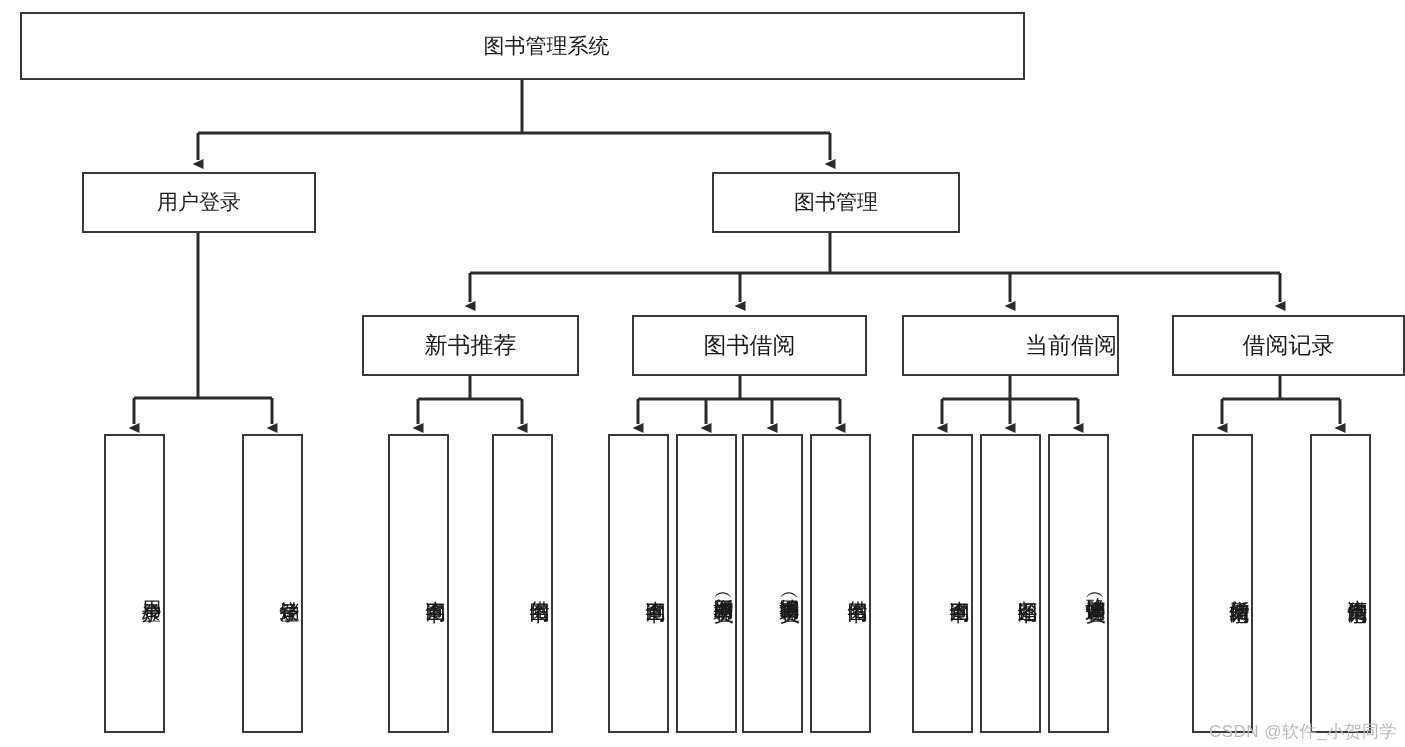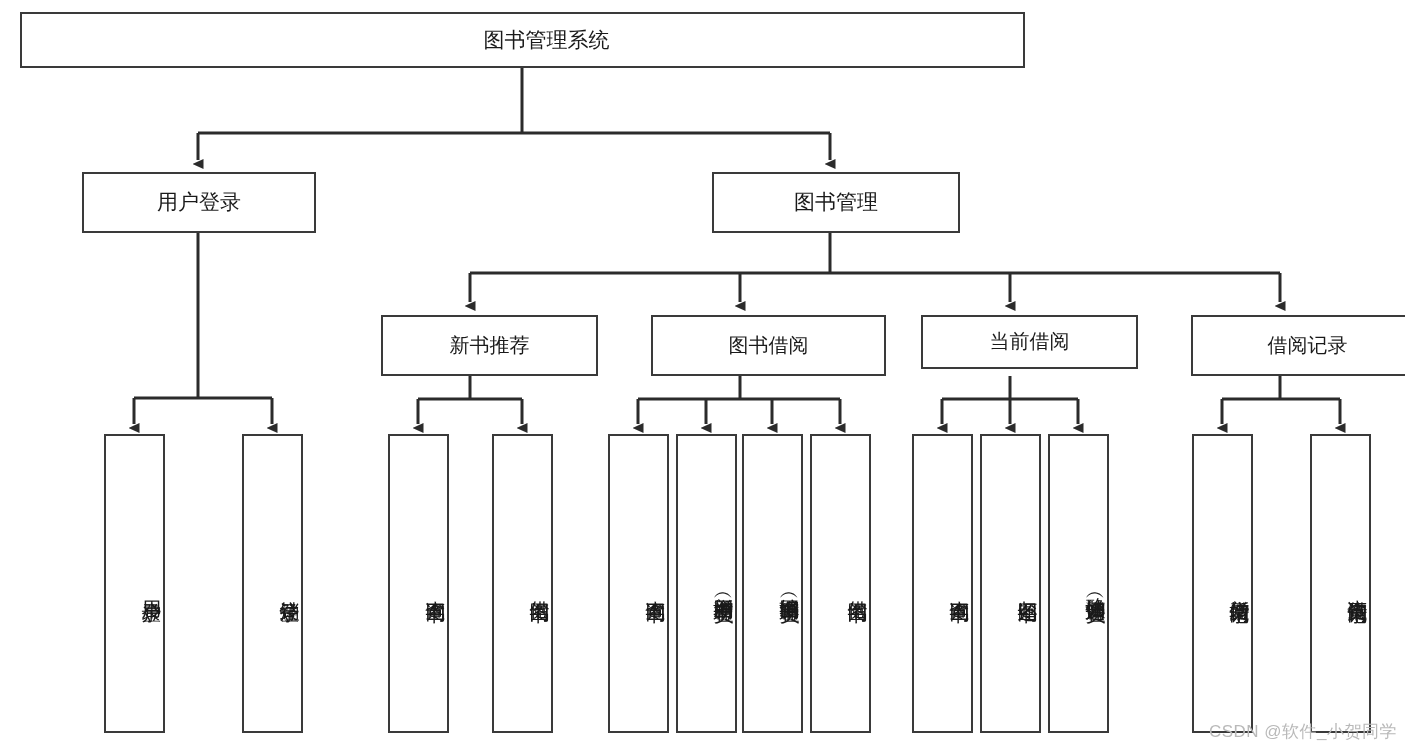--- a/index.html
+++ b/index.html
@@ -38,22 +38,21 @@
     line-height: 1.18;
     text-align: center;
   }
   .node.root {
     font-size: 21px;
   }
   .node.lvl2 {
     font-size: 21px;
   }
   .node.lvl3 {
-    font-size: 20px;
-    margin-left: 19px;
+    font-size: 23px;
   }
   .node.leaf {
     font-size: 20px;
     writing-mode: vertical-rl;
     text-orientation: upright;
     align-items: flex-start;
     justify-content: center;
     padding-top: 6px;
     letter-spacing: 1px;
   }
@@ -122,38 +121,38 @@
       <path d="M1010,399 L1010,424" marker-end="url(#arrow)"></path>
       <path d="M1078,399 L1078,424" marker-end="url(#arrow)"></path>
 
       <path d="M1280,376 L1280,399"></path>
       <path d="M1222,399 L1340,399"></path>
       <path d="M1222,399 L1222,424" marker-end="url(#arrow)"></path>
       <path d="M1340,399 L1340,424" marker-end="url(#arrow)"></path>
     </g>
   </svg>
 
-  <div class="node root" style="left:20px; top:12px; width:1005px; height:56px;padding-left:48px;">
+  <div class="node root" style="left:20px; top:12px; width:1005px; height:68px;padding-left:48px;">
     <span>图书管理系统</span>
   </div>
 
   <div class="node lvl2" style="left:82px; top:172px; width:234px; height:61px;">
     <span>用户登录</span>
   </div>
   <div class="node lvl2" style="left:712px; top:172px; width:248px; height:61px;">
     <span>图书管理</span>
   </div>
 
   <div class="node lvl3" style="left:362px; top:315px; width:217px; height:61px;">
     <span>新书推荐</span>
   </div>
   <div class="node lvl3" style="left:632px; top:315px; width:235px; height:61px;">
     <span>图书借阅</span>
   </div>
-  <div class="node lvl3" style="left:902px; top:315px; width:217px; height:54px;">
+  <div class="node lvl3" style="left:902px; top:315px; width:217px; height:61px;justify-content:flex-end;">
     <span>当前借阅</span>
   </div>
   <div class="node lvl3" style="left:1172px; top:315px; width:233px; height:61px;">
     <span>借阅记录</span>
   </div>
 
   <div class="node leaf" style="left:104px; top:434px; width:61px; height:299px;">
     <span class="vtext">用户登录</span>
   </div>
   <div class="node leaf" style="left:242px; top:434px; width:61px; height:299px;">

